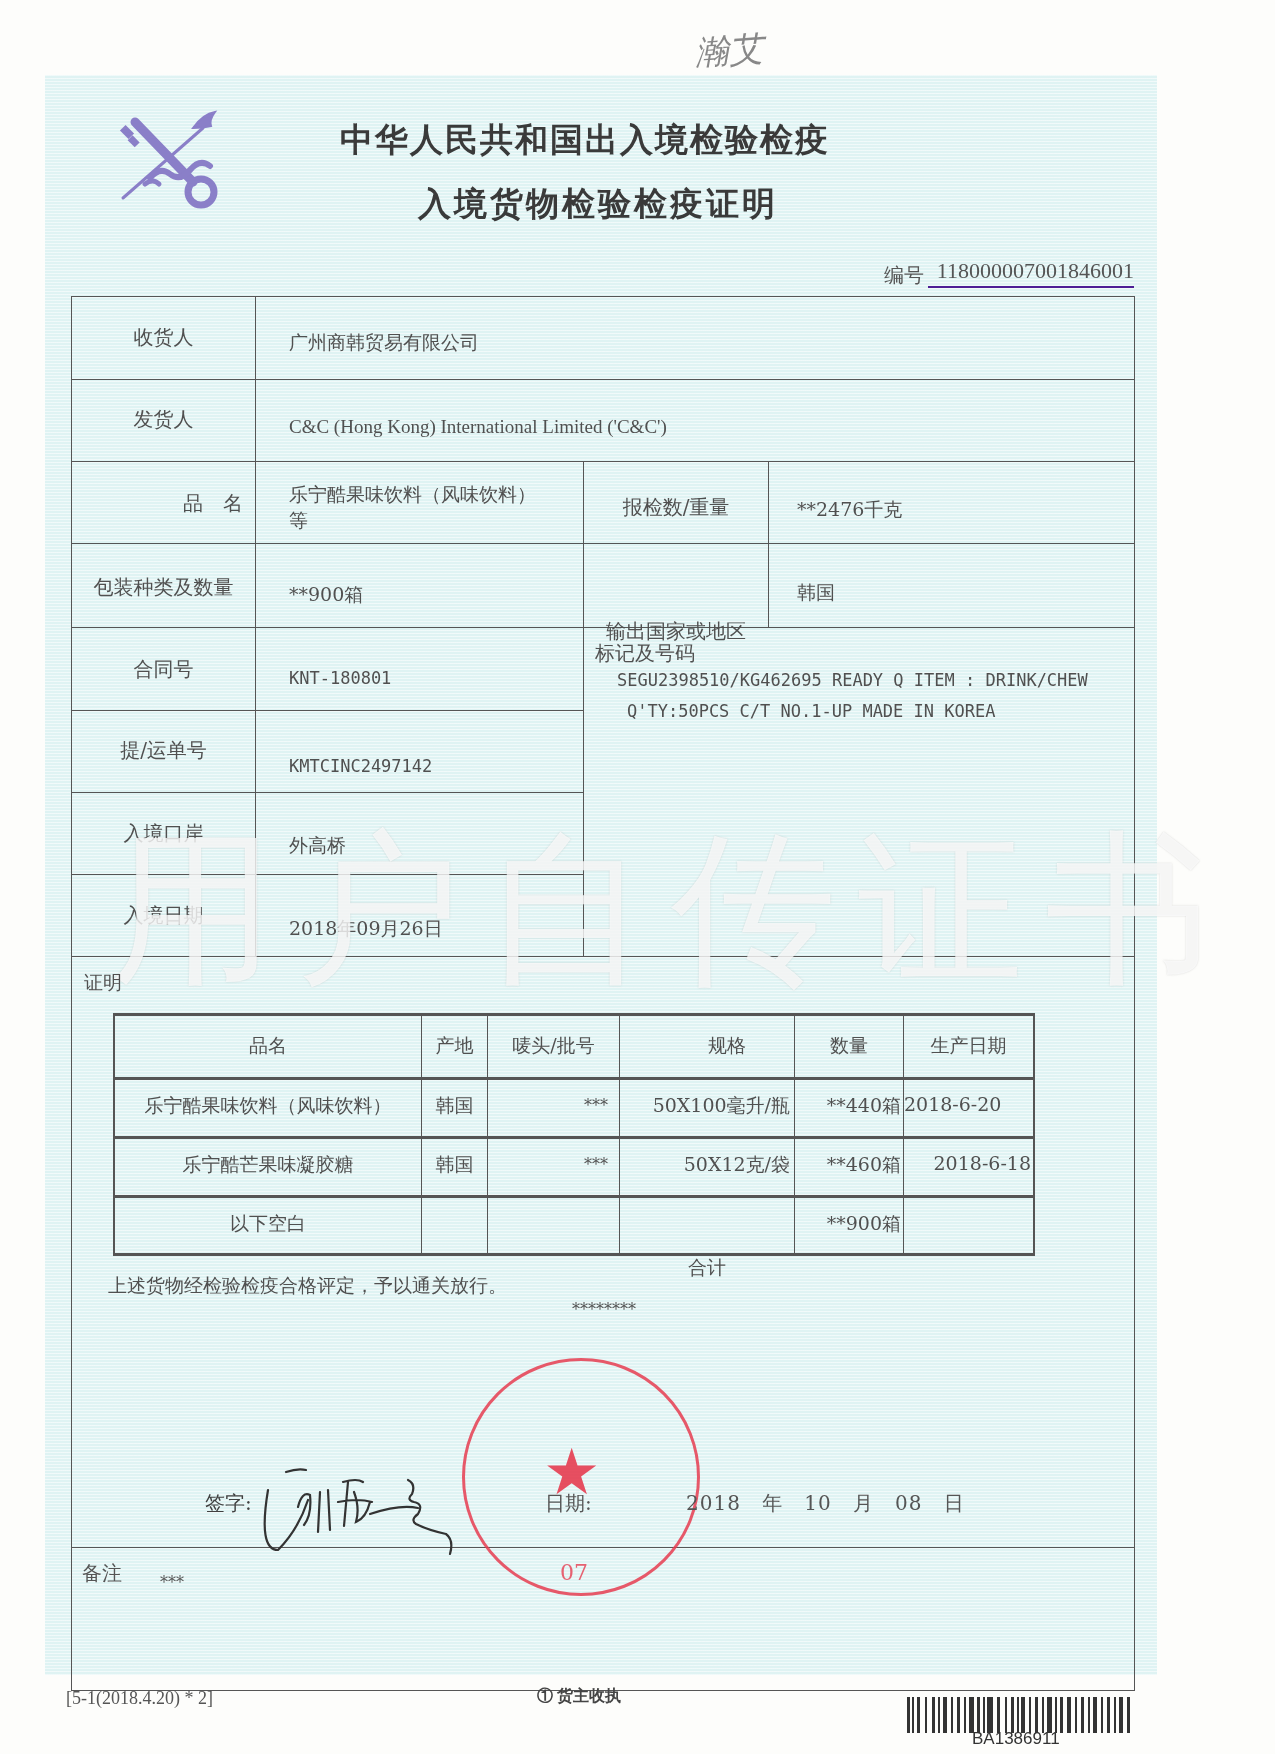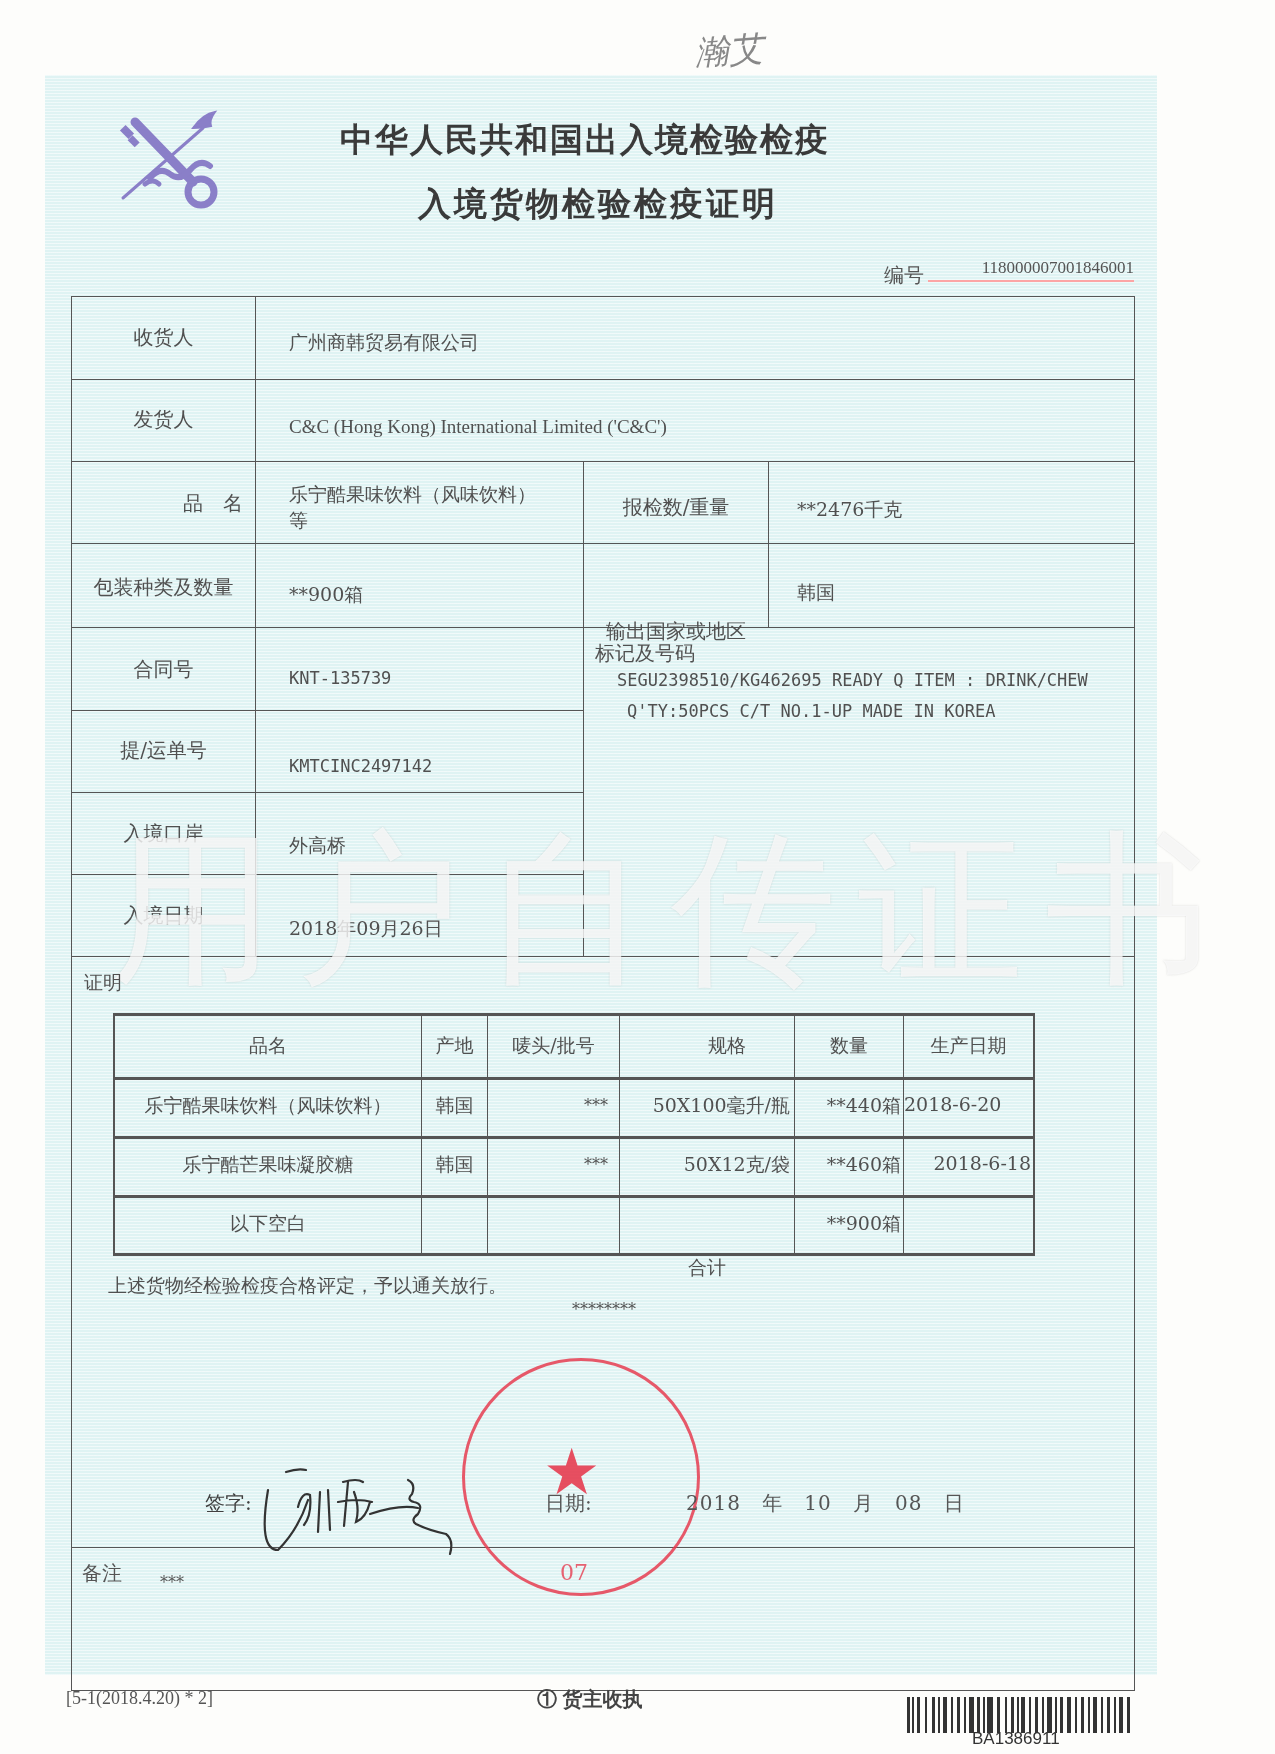--- a/index.html
+++ b/index.html
@@ -7,21 +7,21 @@
          font-family:"DejaVu Serif", "Liberation Serif", serif; color:#4a4a4a; }
   .paper { position:absolute; left:45px; top:75px; width:1112px; height:1600px;
            background-color:#dff3f3;
            background-image:repeating-linear-gradient(0deg, rgba(255,255,255,0.55) 0px, rgba(255,255,255,0.55) 1px, transparent 1px, transparent 3px); }
   .abs { position:absolute; }
   .handnote { left:695px; top:28px; font-size:34px; color:#888; font-family:"DejaVu Serif", serif; font-style:italic; transform:rotate(-4deg); }
   .logo { left:115px; top:110px; width:110px; height:105px; }
   .title1 { left:340px; top:118px; font-size:33px; font-weight:bold; color:#3a3a3a; letter-spacing:2px; font-family:"DejaVu Sans", sans-serif;text-align:center; }
   .title2 { left:418px; top:182px; font-size:33px; font-weight:bold; color:#3a3a3a; letter-spacing:3px; font-family:"DejaVu Sans", sans-serif; }
   .serial-label { left:884px; top:262px; font-size:20px; color:#555; }
-  .serial-value { left:928px; top:258px; width:206px; font-size:17px; color:#555; border-bottom:2px solid #fca5a5; text-align:right; padding-bottom:2px; font-family:"Liberation Serif", serif; }
+  .serial-value { left:928px; top:258px; width:206px; font-size:22px; color:#555; border-bottom:2px solid #4c1d95; text-align:right; padding-bottom:2px; font-family:"Liberation Serif", serif; }
 
   .grid-line { position:absolute; background:#555; }
   .cell-label { position:absolute; font-size:20px; color:#505050; text-align:center; }
   .cell-val { position:absolute; font-size:19px; color:#505050; }
   .mono { font-family:"DejaVu Sans Mono", "Liberation Mono", monospace; font-size:17px; }
 
   .watermark { left:110px; top:800px; font-size:165px; color:rgba(255,255,255,0.75); letter-spacing:22px;
                font-family:"DejaVu Sans", sans-serif; text-shadow:0 0 2px rgba(150,150,150,0.35); white-space:nowrap; }
 
   .inner-line { position:absolute; background:#555; }
@@ -33,21 +33,21 @@
   .star { left:543px; top:1440px; font-size:64px; color:rgba(230,60,80,0.9); line-height:1; }
   .stamp-text { left:560px; top:1560px; font-size:22px; color:rgba(230,60,80,0.8); }
   .sign-label { left:205px; top:1490px; font-size:20px; color:#404040; }
   .sign-svg { left:258px; top:1462px; width:240px; height:100px; }
   .date-label { left:545px; top:1490px; font-size:20px; color:#555; }
   .date-val { left:686px; top:1490px; font-size:20px; color:#555; letter-spacing:1px; word-spacing:14px; }
   .remark-label { left:82px; top:1560px; font-size:20px; color:#555; }
   .remark-val { left:160px; top:1573px; font-size:16px; color:#555; }
 
   .footer-code { left:66px; top:1688px; font-size:18px; color:#555; font-family:"Liberation Serif", serif; }
-  .footer-copy { left:537px; top:1686px; font-size:20px; color:#444; font-weight:bold; font-family:Liberation Sans, sans-serif; }
+  .footer-copy { left:537px; top:1686px; font-size:16px; color:#444; font-weight:bold; font-family:Liberation Serif, serif; }
   .barcode { left:907px; top:1697px; width:225px; height:36px; }
   .barcode-text { left:972px; top:1729px; font-size:17px; color:#333; font-family:"Liberation Sans", sans-serif; }
 </style>
 </head>
 <body>
 
 <div class="paper"></div>
 
 <div class="abs handnote">瀚艾</div>
 
@@ -102,21 +102,21 @@
 <div class="cell-val" style="left:289px;top:508px;">等</div>
 <div class="cell-label" style="left:584px;top:494px;width:184px;">报检数/重量</div>
 <div class="cell-val" style="left:797px;top:497px;">**2476千克</div>
 
 <div class="cell-label" style="left:72px;top:574px;width:183px;">包装种类及数量</div>
 <div class="cell-val" style="left:289px;top:582px;">**900箱</div>
 <div class="cell-label" style="left:584px;top:575px;width:184px;margin-top:43px;">输出国家或地区</div>
 <div class="cell-val" style="left:797px;top:580px;">韩国</div>
 
 <div class="cell-label" style="left:72px;top:656px;width:183px;">合同号</div>
-<div class="cell-val mono" style="left:289px;top:668px;">KNT-135739</div>
+<div class="cell-val mono" style="left:289px;top:668px;">KNT-180801</div>
 
 <div class="cell-val" style="left:595px;top:640px;font-size:20px;">标记及号码</div>
 <div class="cell-val mono" style="left:617px;top:670px;">SEGU2398510/KG462695 READY Q ITEM : DRINK/CHEW</div>
 <div class="cell-val mono" style="left:627px;top:701px;">Q'TY:50PCS C/T NO.1-UP MADE IN KOREA</div>
 
 <div class="cell-label" style="left:72px;top:737px;width:183px;">提/运单号</div>
 <div class="cell-val mono" style="left:289px;top:756px;">KMTCINC2497142</div>
 
 <div class="cell-label" style="left:72px;top:820px;width:183px;">入境口岸</div>
 <div class="cell-val" style="left:289px;top:833px;">外高桥</div>

